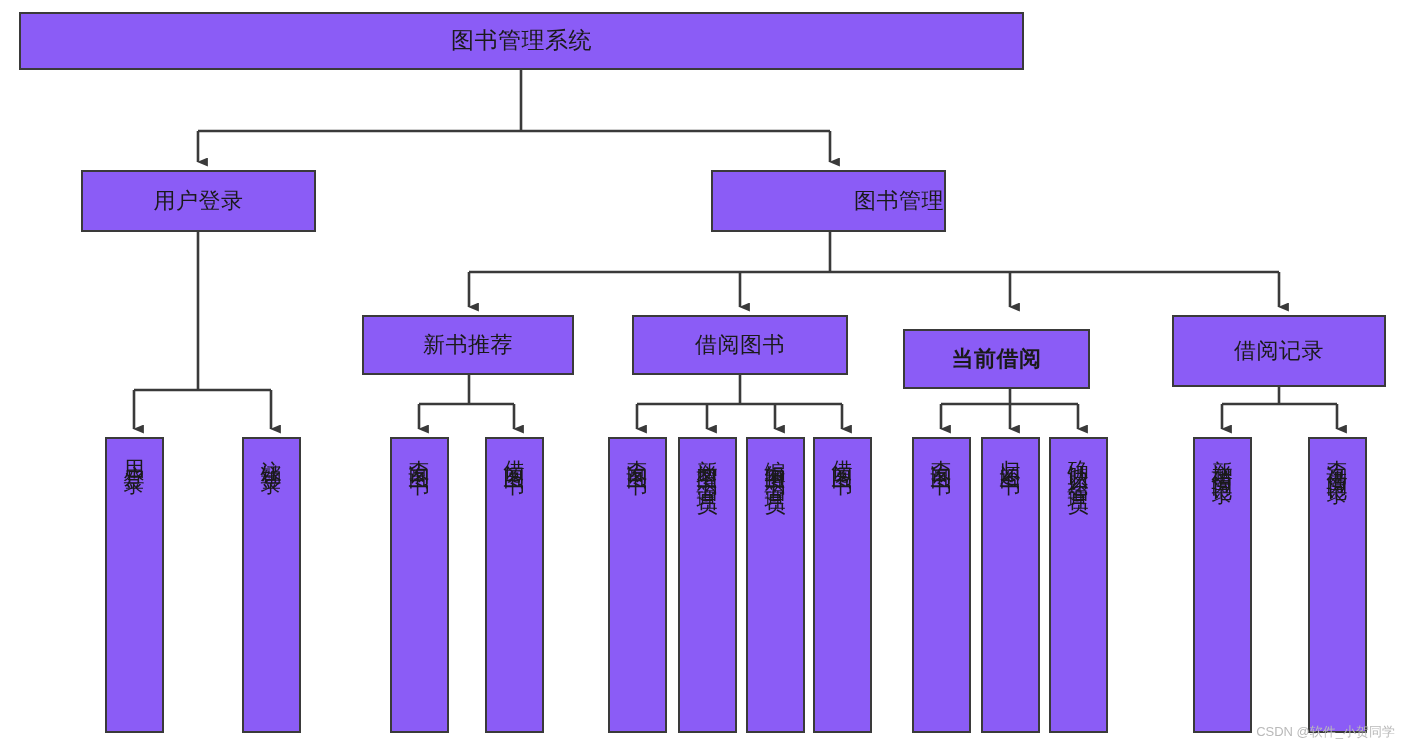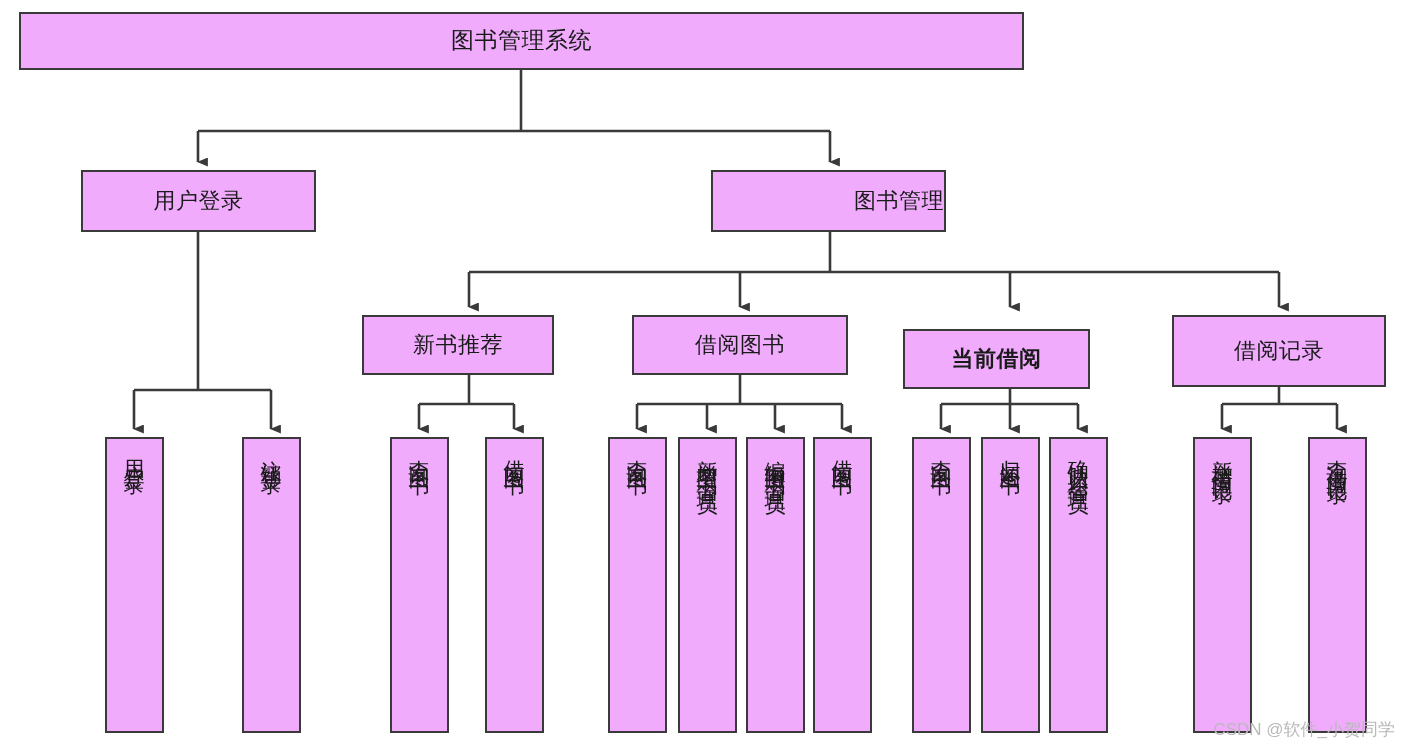--- a/index.html
+++ b/index.html
@@ -21,21 +21,21 @@
     position: absolute;
     left: 0;
     top: 0;
     width: 1405px;
     height: 747px;
     pointer-events: none;
   }
   .node {
     position: absolute;
     box-sizing: border-box;
-    background: #f0abfc;
+    background: #8b5cf6;
     border: 2px solid #3a3a3a;
     display: flex;
     align-items: center;
     justify-content: center;
     color: #1a1a1a;
     z-index: 2;
   }
   .node-label {
     display: block;
     text-align: center;
@@ -61,21 +61,21 @@
     text-orientation: upright;
     font-size: 21px;
     line-height: 1.0;
     letter-spacing: 5px;
     white-space: nowrap;
   }
   .watermark {
     position: absolute;
     right: 10px;
     bottom: 6px;
-    font-size: 17px;
+    font-size: 13px;
     color: #b9b9b9;
     z-index: 5;
     white-space: nowrap;
     font-family: "Liberation Sans", "DejaVu Sans", sans-serif;
   }
 </style>
 </head>
 <body>
 
 <div id="canvas">
@@ -134,21 +134,21 @@
     <span class="node-label">图书管理系统</span>
   </div>
 
   <div class="node h" style="left:81px; top:170px; width:235px; height:62px;">
     <span class="node-label">用户登录</span>
   </div>
   <div class="node h" style="left:711px; top:170px; width:235px; height:62px;justify-content:flex-end;">
     <span class="node-label">图书管理</span>
   </div>
 
-  <div class="node h" style="left:362px; top:315px; width:192px; height:60px;">
+  <div class="node h" style="left:362px; top:315px; width:212px; height:60px;">
     <span class="node-label">新书推荐</span>
   </div>
   <div class="node h" style="left:632px; top:315px; width:216px; height:60px;">
     <span class="node-label">借阅图书</span>
   </div>
   <div class="node h" style="left:903px; top:329px; width:187px; height:60px;font-weight:bold;">
     <span class="node-label">当前借阅</span>
   </div>
   <div class="node h" style="left:1172px; top:315px; width:214px; height:72px;">
     <span class="node-label">借阅记录</span>

